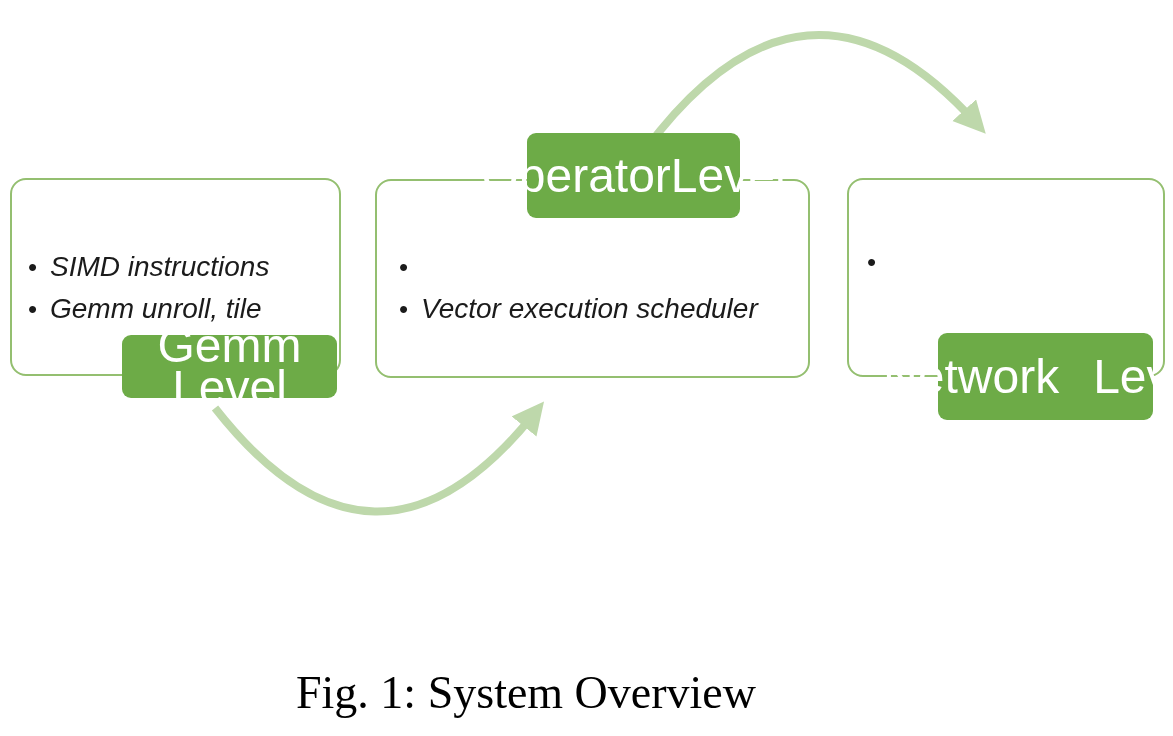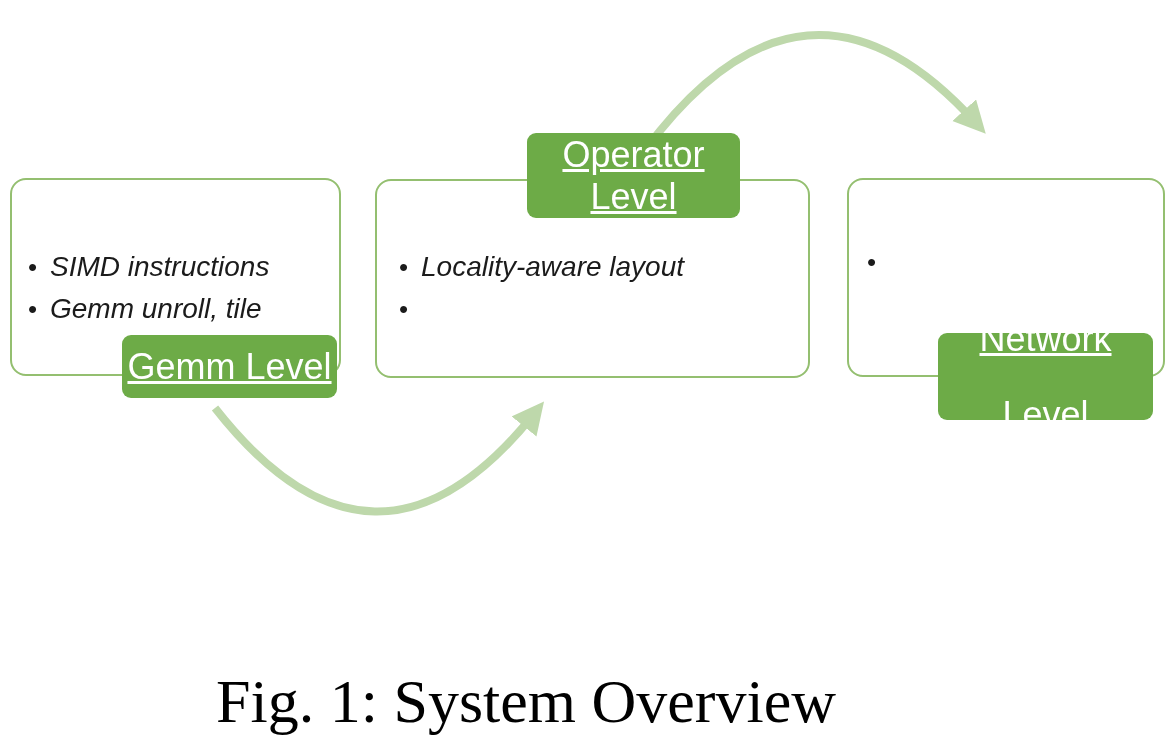--- a/index.html
+++ b/index.html
@@ -53,40 +53,39 @@
   }
   .bullet-text { display: block; font-style: italic; }
   .box-network .bullet-text { max-width: 252px; }
   .stage-label {
     position: absolute;
     background: var(--label-bg);
     color: var(--label-text);
     border-radius: 9px;
     z-index: 3;
     display: flex;
-    flex-direction: column;
+    flex-direction: row;
     align-items: center;
     justify-content: center;
     text-align: center;
-    font-size: 36px;
+    font-size: 48px;
     line-height: 42px;
-    text-decoration: underline;
   }
   .label-gemm     { left: 122px; top: 335px; width: 215px; height: 63px; }
   .label-operator { left: 527px; top: 133px; width: 213px; height: 85px; }
   .label-network  { left: 938px; top: 333px; width: 215px; height: 87px; gap: 34px; }
   .figure-caption {
     position: absolute;
     left: 0;
     top: 666px;
     width: 1052px;
     text-align: center;
     z-index: 2;
     font-family: "Liberation Serif", serif;
-    font-size: 62px;
+    font-size: 46px;
     color: var(--caption-text);
     white-space: nowrap;
   }
 </style>
 </head>
 <body>
 
 <div class="canvas">
 
   <svg class="arrow-layer" viewBox="0 0 1173 736" xmlns="http://www.w3.org/2000/svg">
@@ -106,24 +105,24 @@
     </div>
     <div class="bullet-item">
       <span class="bullet-marker">•</span>
       <span class="bullet-text">Gemm unroll, tile</span>
     </div>
   </div>
 
   <div class="stage-box box-operator">
     <div class="bullet-item">
       <span class="bullet-marker">•</span>
-      <span class="bullet-text">Locality-aware layout</span>
     </div>
     <div class="bullet-item">
       <span class="bullet-marker">•</span>
+      <span class="bullet-text">Vector execution scheduler</span>
     </div>
   </div>
 
   <div class="stage-box box-network">
     <div class="bullet-item">
       <span class="bullet-marker">•</span>
     </div>
   </div>
 
   <div class="stage-label label-gemm">

